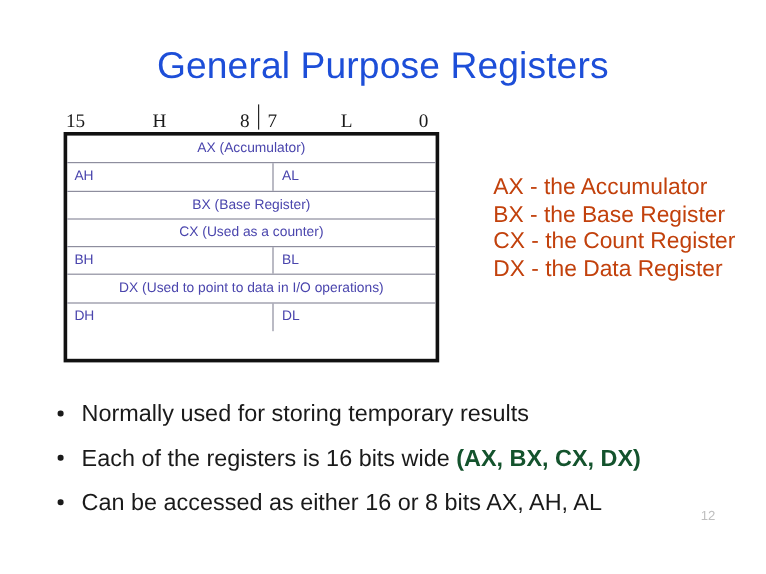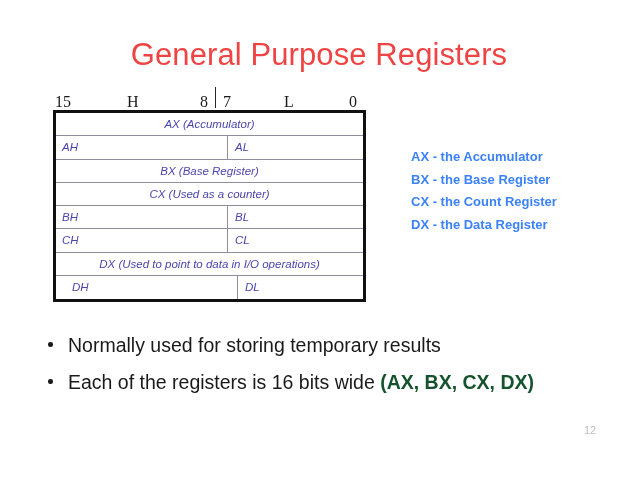--- a/index.html
+++ b/index.html
@@ -19,21 +19,21 @@
   
   #slide-title {
     position: absolute;
     left: 0;
     top: 36px;
     width: 638px;
     text-align: center;
     font-family: "Liberation Sans", sans-serif;
     font-size: 31px;
     font-weight: 400;
-    color: #ef4444;
+    color: #1d4ed8;
     letter-spacing: 0.1px;
     line-height: 38px;
   }
 
   
   #bit-ruler {
     position: absolute;
     left: 53px;
     top: 86px;
     width: 313px;
@@ -66,33 +66,31 @@
   
   #register-table {
     position: absolute;
     left: 53px;
     top: 110px;
     width: 313px;
     height: 192px;
     border: 3px solid #111111;
     box-sizing: border-box;
     background: #ffffff;
-    font-style: italic;
   }
   .reg-row {
     position: relative;
     height: 23.25px;
     box-sizing: border-box;
     border-bottom: 1px solid #8e8e9e;
     display: flex;
     align-items: center;
   }
   .reg-row:last-child {
     border-bottom: none;
-    padding-left: 10px;
   }
   .reg-full {
     justify-content: center;
   }
   .reg-full .reg-text {
     font-family: "Liberation Sans", sans-serif;
     font-size: 11.5px;
     color: #4a45ad;
     line-height: 12px;
     white-space: nowrap;
@@ -122,23 +120,23 @@
 
   
   #register-legend {
     position: absolute;
     left: 411px;
     top: 146px;
     width: 220px;
   }
   #register-legend .legend-line {
     font-family: "Liberation Sans", sans-serif;
-    font-size: 13px;
-    font-weight: bold;
-    color: #3b82f6;
+    font-size: 19px;
+    font-weight: normal;
+    color: #c2410c;
     line-height: 22.5px;
     white-space: nowrap;
   }
 
   
   #bullet-list {
     position: absolute;
     left: 40px;
     top: 334px;
     width: 580px;
@@ -206,38 +204,35 @@
     <div class="reg-row reg-full">
       <span class="reg-text">BX (Base Register)</span>
     </div>
     <div class="reg-row reg-full">
       <span class="reg-text">CX (Used as a counter)</span>
     </div>
     <div class="reg-row reg-half">
       <div class="reg-cell-h">BH</div>
       <div class="reg-cell-l">BL</div>
     </div>
-    <div class="reg-row reg-half">
-      <div class="reg-cell-h">CH</div>
-      <div class="reg-cell-l">CL</div>
-    </div>
     <div class="reg-row reg-full">
       <span class="reg-text">DX (Used to point to data in I/O operations)</span>
     </div>
     <div class="reg-row reg-half">
       <div class="reg-cell-h">DH</div>
       <div class="reg-cell-l">DL</div>
     </div>
   </div>
 
 <div id="register-legend">
     <div class="legend-line">AX - the Accumulator</div>
     <div class="legend-line">BX - the Base Register</div>
     <div class="legend-line">CX - the Count Register</div>
     <div class="legend-line">DX - the Data Register</div>
   </div>
 
 <div id="bullet-list">
     <div class="bullet-item"><span class="bullet-dot"></span><span>Normally used for storing temporary results</span></div>
     <div class="bullet-item"><span class="bullet-dot"></span><span>Each of the registers is 16 bits wide </span><span class="accent-cyan">(AX, BX, CX, DX)</span></div>
+    <div class="bullet-item"><span class="bullet-dot"></span><span>Can be accessed as either 16 or 8 bits AX, AH, AL</span></div>
   </div>
 
 <div id="page-number">12</div>
 
 </body></html>

